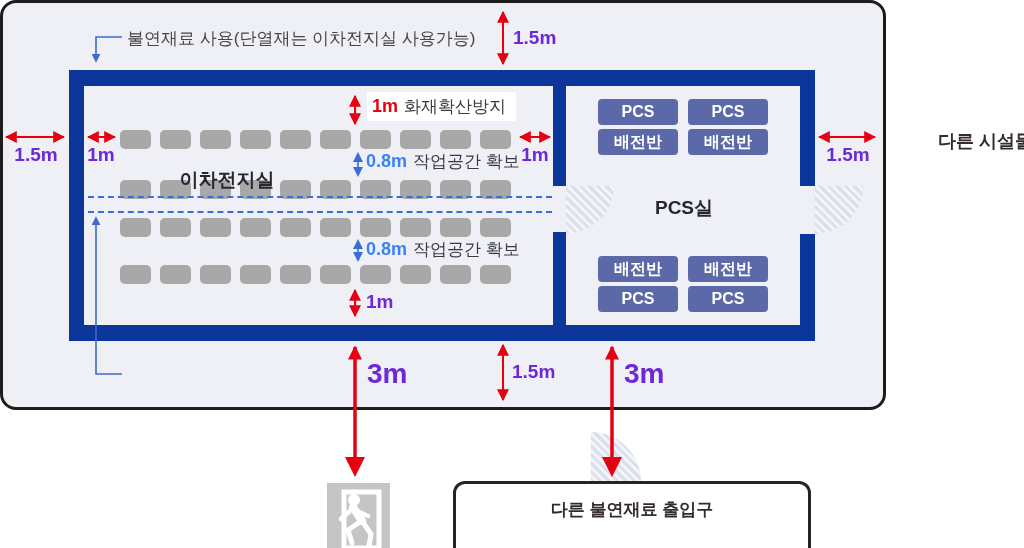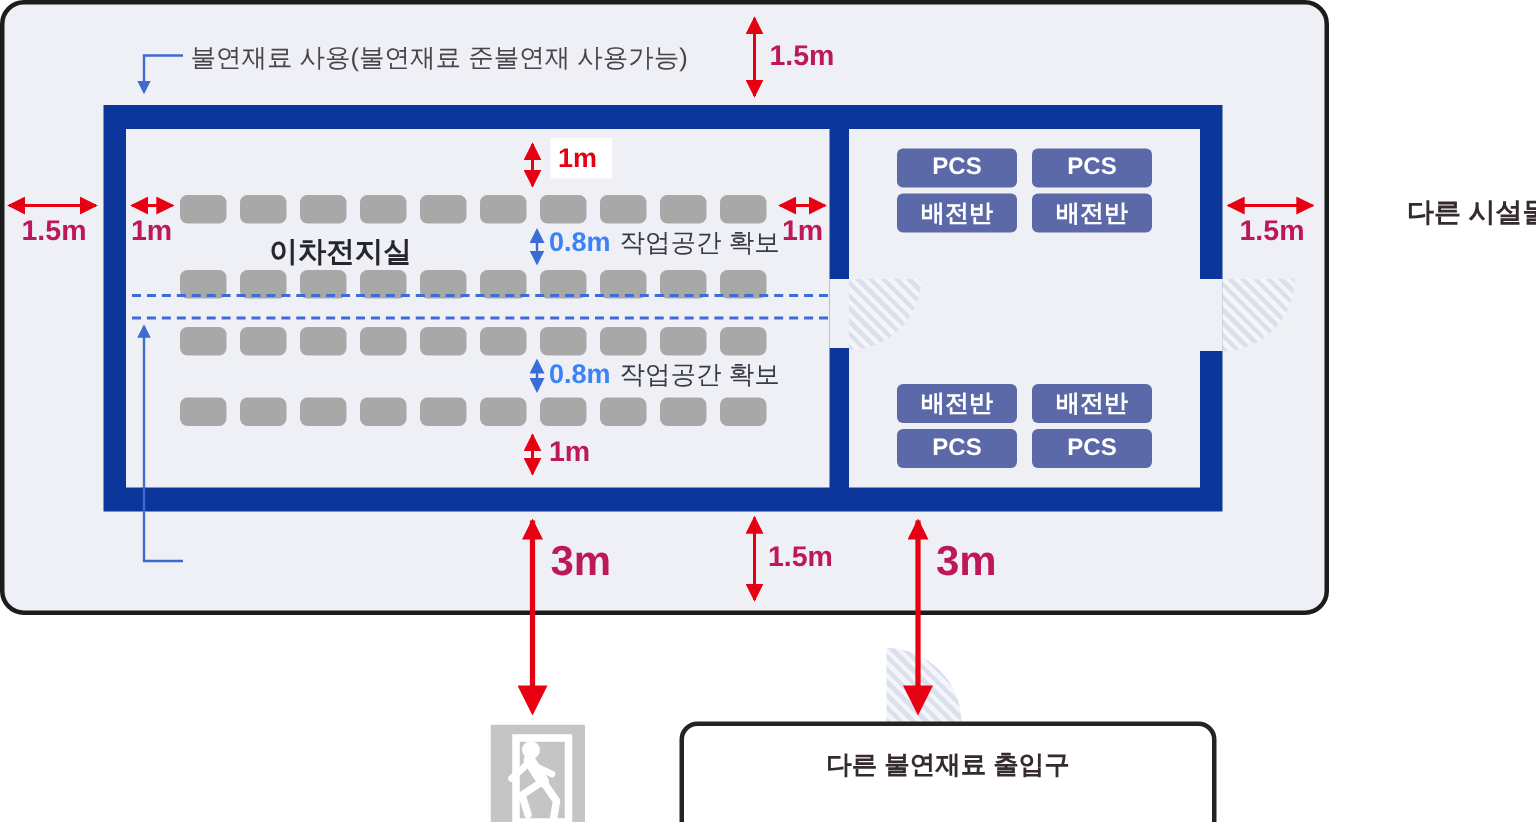--- a/index.html
+++ b/index.html
@@ -31,21 +31,21 @@
   
   .battery-row{display:flex;gap:9px;}
   .module{width:31px;height:19px;background:#a8a8a8;border-radius:5px;}
 
   
   .equip-grid{display:grid;grid-template-columns:80px 80px;gap:4px 10px;}
   .equip{height:26px;background:#5c69a8;border-radius:4px;color:#fff;
          font-size:16px;font-weight:700;display:flex;align-items:center;justify-content:center;}
 
   
-  .m-red{color:#be185d;font-weight:700;font-size:19px;line-height:1;}
+  .m-red{color:#6d28d9;font-weight:700;font-size:19px;line-height:1;}
   .m-red.big{font-size:28px;}
   .ctr{text-align:center;}
   .room-label{font-size:19px;font-weight:700;color:#26262e;}
   .callout-text{font-size:17px;color:#45454b;white-space:nowrap;}
   .note-box{left:367px;top:92px;background:#ffffff;display:flex;align-items:center;
             gap:6px;padding:3px 10px 3px 5px;}
   .note-box .val{color:#e60012;font-weight:700;font-size:18px;}
   .note-box .txt{color:#3a3a42;font-size:17px;}
   .ws{display:flex;align-items:center;gap:6px;}
   .ws .val{color:#3b82f6;font-weight:700;font-size:18px;}
@@ -124,21 +124,22 @@
       <div class="module"></div>
       <div class="module"></div>
       <div class="module"></div>
       <div class="module"></div>
       <div class="module"></div>
     </div>
 
   <div class="abs dash" style="top:196px;"></div>
   <div class="abs dash" style="top:211px;"></div>
 
-  <div class="abs room-label ctr" style="left:157px;top:155px;width:140px;text-align:center;">이차전지실</div>
+  <div class="abs room-label ctr" style="left:157px;top:167px;width:140px;text-align:center;">이차전지실</div>
+  <div class="abs room-label ctr" style="left:604px;top:195px;width:160px;">PCS실</div>
 
   <div class="abs equip-grid" style="left:598px;top:99px;">
     <div class="equip">PCS</div>
     <div class="equip">PCS</div>
     <div class="equip">배전반</div>
     <div class="equip">배전반</div>
   </div>
   <div class="abs equip-grid" style="left:598px;top:256px;">
     <div class="equip">배전반</div>
     <div class="equip">배전반</div>
@@ -196,32 +197,33 @@
   <div class="abs m-red ctr" style="left:84px;top:145px;width:34px;">1m</div>
   <div class="abs m-red ctr" style="left:517px;top:145px;width:36px;">1m</div>
   <div class="abs m-red ctr" style="left:818px;top:145px;width:60px;">1.5m</div>
   <div class="abs m-red" style="left:366px;top:292px;">1m</div>
   <div class="abs m-red" style="left:512px;top:362px;">1.5m</div>
   <div class="abs m-red big" style="left:367px;top:360px;">3m</div>
   <div class="abs m-red big" style="left:624px;top:360px;">3m</div>
 
   <div class="abs note-box">
     <span class="val">1m</span>
+    <span class="txt">화재확산방지</span>
   </div>
 
   <div class="abs ws" style="left:366px;top:150px;">
     <span class="val">0.8m</span>
     <span class="txt">작업공간 확보</span>
   </div>
   <div class="abs ws" style="left:366px;top:238px;">
     <span class="val">0.8m</span>
     <span class="txt">작업공간 확보</span>
   </div>
 
-  <div class="abs callout-text" style="left:127px;top:27px;">불연재료 사용(불연재료 준불연재 사용가능)</div>
+  <div class="abs callout-text" style="left:127px;top:27px;">불연재료 사용(단열재는 이차전지실 사용가능)</div>
 
   <div class="abs dark-label" style="left:938px;top:129px;font-size:18px;">다른 시설물</div>
 
   <div class="abs exit-wrap">
     <svg width="63" height="72" viewBox="0 0 63 72">
       <rect width="63" height="72" fill="#c5c5c5"></rect>
       <rect x="17" y="9" width="35" height="56" fill="none" stroke="#ffffff" stroke-width="5"></rect>
       <circle cx="27" cy="17" r="6" fill="#ffffff"></circle>
       <path d="M26 24 L35 38" stroke="#ffffff" stroke-width="8" stroke-linecap="round" fill="none"></path>
       <path d="M28 27 L41 33" stroke="#ffffff" stroke-width="4.5" stroke-linecap="round" fill="none"></path>

